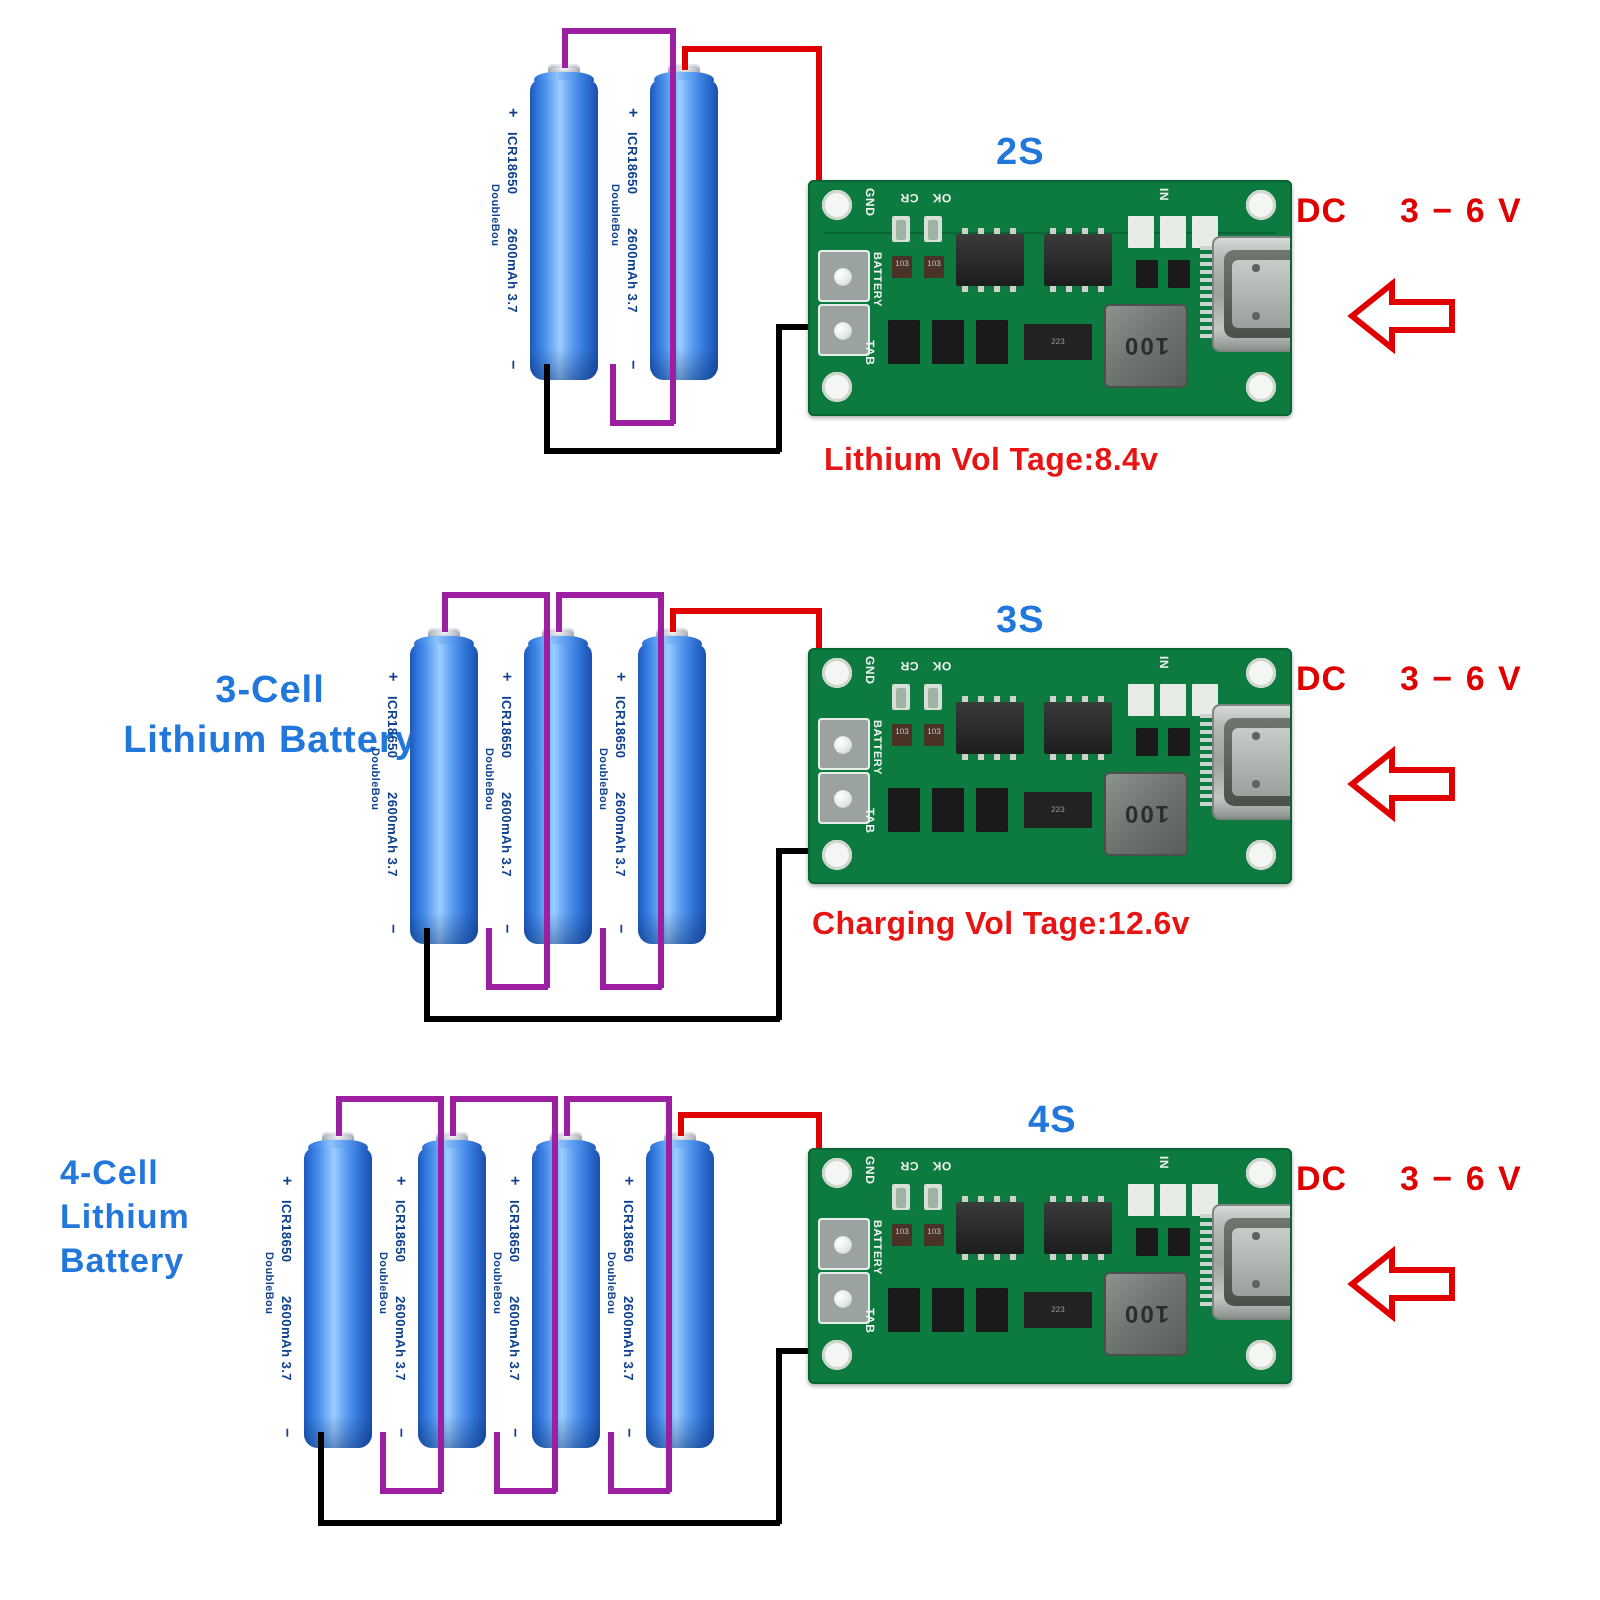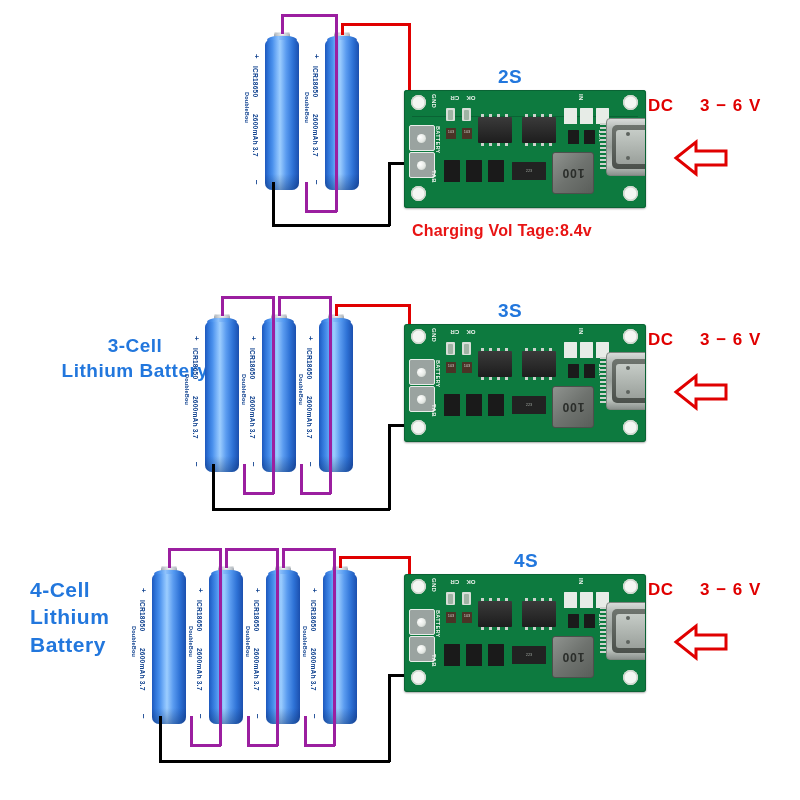--- a/index.html
+++ b/index.html
@@ -269,21 +269,21 @@
       </div>
       <div class="edge"></div>
     </div>
 
     <div class="tag-dc" style="left:648px;top:86px;">DC</div>
     <div class="tag-v" style="left:700px;top:86px;">3 − 6 V</div>
     <svg class="arrow" style="left:672px;top:128px;" width="58" height="40" viewBox="0 0 58 40">
       <polygon points="4,20 24,4 24,13 54,13 54,27 24,27 24,36" fill="none" stroke="#e00000" stroke-width="3"></polygon>
     </svg>
 
-    <div class="tag-chg" style="left:412px;top:212px;">Charging Vol Tage:8.4v</div>
+    <div class="tag-chg" style="left:412px;top:212px;">Lithium Vol Tage:8.4v</div>
   </div>
 
   <div class="section" id="sec1">
     <div class="caption cap-center" style="left:20px;top:62px;width:230px;font-size:19px;">3-Cell
 Lithium Battery</div>
 
     <div class="cell" style="left:205px;top:42px;">
       <div class="cap-top"></div>
         <div class="shoulder"></div>
         <div class="body"></div>
@@ -431,24 +431,25 @@
       </div>
       <div class="edge"></div>
     </div>
 
     <div class="tag-dc" style="left:648px;top:58px;">DC</div>
     <div class="tag-v" style="left:700px;top:58px;">3 − 6 V</div>
     <svg class="arrow" style="left:672px;top:100px;" width="58" height="40" viewBox="0 0 58 40">
       <polygon points="4,20 24,4 24,13 54,13 54,27 24,27 24,36" fill="none" stroke="#e00000" stroke-width="3"></polygon>
     </svg>
 
+    <div class="tag-chg" style="left:406px;top:182px;">Charging Vol Tage:12.6v</div>
   </div>
 
   <div class="section" id="sec2">
-    <div class="caption cap-left" style="left:30px;top:48px;width:200px;font-size:21px;">4-Cell
+    <div class="caption cap-left" style="left:30px;top:48px;width:200px;font-size:17px;">4-Cell
 Lithium
 Battery</div>
 
     <div class="cell" style="left:152px;top:38px;">
       <div class="cap-top"></div>
         <div class="shoulder"></div>
         <div class="body"></div>
       <div class="label">
         <span class="l-plus">+</span>
         <span class="l-model">ICR18650</span>

